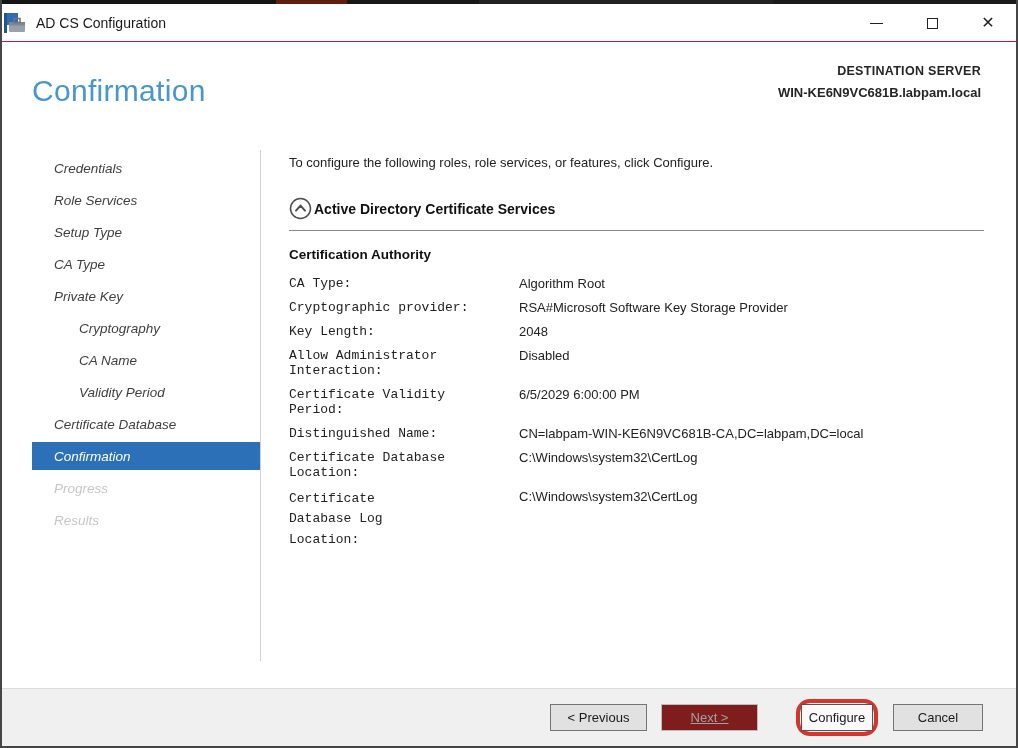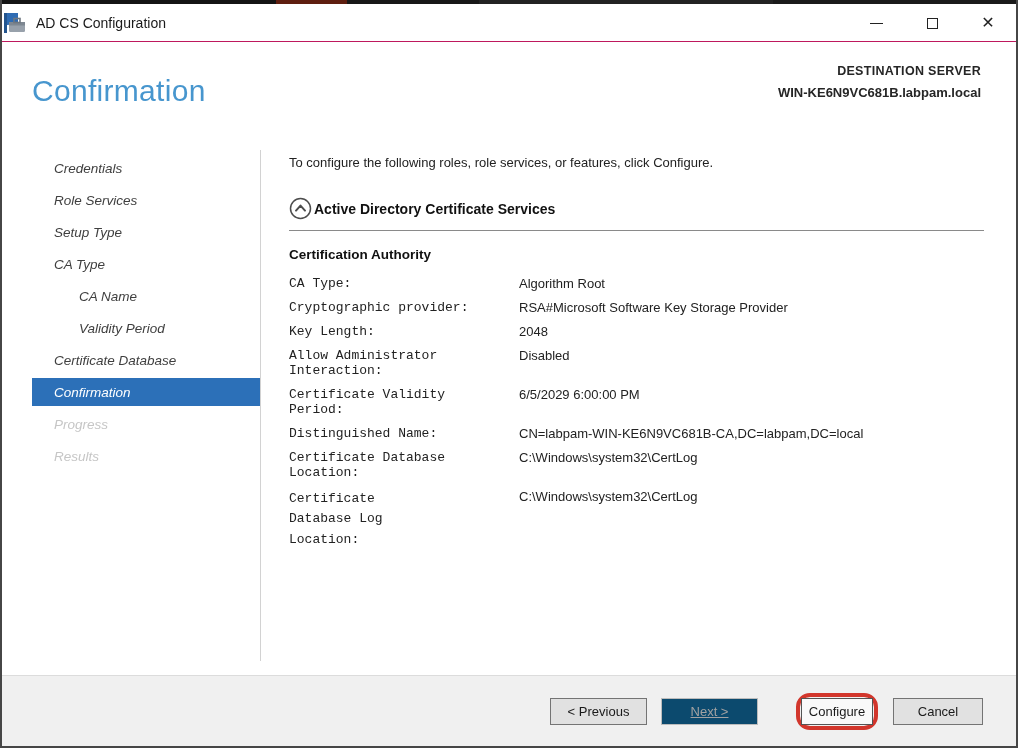--- a/index.html
+++ b/index.html
@@ -50,30 +50,30 @@
   .section-title { font-size:14px; font-weight:bold; color:#111; }
   .divider { margin-top:10px; height:1px; background:#8a8a8a; }
   .group-title { margin-top:16px; font-size:13.5px; font-weight:bold; color:#111; }
   .rows { margin-top:9px; }
   .row { display:grid; grid-template-columns:230px 1fr; font-size:13px; color:#222; padding:4.5px 0; }
   .row-label { padding-right:20px;font-family:Liberation Mono, monospace; }
   .row-label.narrow { max-width:172px; line-height:1.6; }
   .row-value { color:#222; }
   
   .footer {
-    position:absolute; left:0; right:0; bottom:0; height:71px; background:#f0f0f0;
+    position:absolute; left:0; right:0; bottom:0; height:58px; background:#f0f0f0;
     border-top:1px solid #dcdcdc; display:flex; align-items:center; justify-content:flex-end;
     padding-right:33px;
   }
   .btn {
     width:97px; height:27px; background:#e1e1e1; border:1px solid #747474;
     font-family:"Liberation Sans", sans-serif; font-size:13px; color:#1a1a1a; cursor:pointer;
   }
   .btn + .btn { margin-left:14px; }
-  .btn.disabled { color:#a2a2a2; border-color:#bcbcbc; background:#0c4a6e; cursor:default;text-decoration:underline; }
+  .btn.disabled { color:#a2a2a2; border-color:#bcbcbc; background:#7f1d1d; cursor:default;text-decoration:underline; }
   .annotation {
     margin-left:38px; margin-right:15px; border:4px solid #d2362c; border-radius:14px; padding:1px;
     display:flex; align-items:center;
   }
   .btn.configure { width:72px; background:#f9f9f9; border-color:#545454; margin-left:0; }
   .btn.cancel { width:90px; }
 </style>
 </head>
 <body>
 
@@ -111,20 +111,22 @@
   </div>
 
   <div class="body">
     <div class="vsep"></div>
 
     <nav class="sidebar">
       <div class="nav-item">Credentials</div>
       <div class="nav-item">Role Services</div>
       <div class="nav-item">Setup Type</div>
       <div class="nav-item">CA Type</div>
+      <div class="nav-item">Private Key</div>
+      <div class="nav-item indent">Cryptography</div>
       <div class="nav-item indent">CA Name</div>
       <div class="nav-item indent">Validity Period</div>
       <div class="nav-item">Certificate Database</div>
       <div class="nav-item selected">Confirmation</div>
       <div class="nav-item disabled">Progress</div>
       <div class="nav-item disabled">Results</div>
     </nav>
 
     <div class="content">
       <div class="message">To configure the following roles, role services, or features, click Configure.</div>

